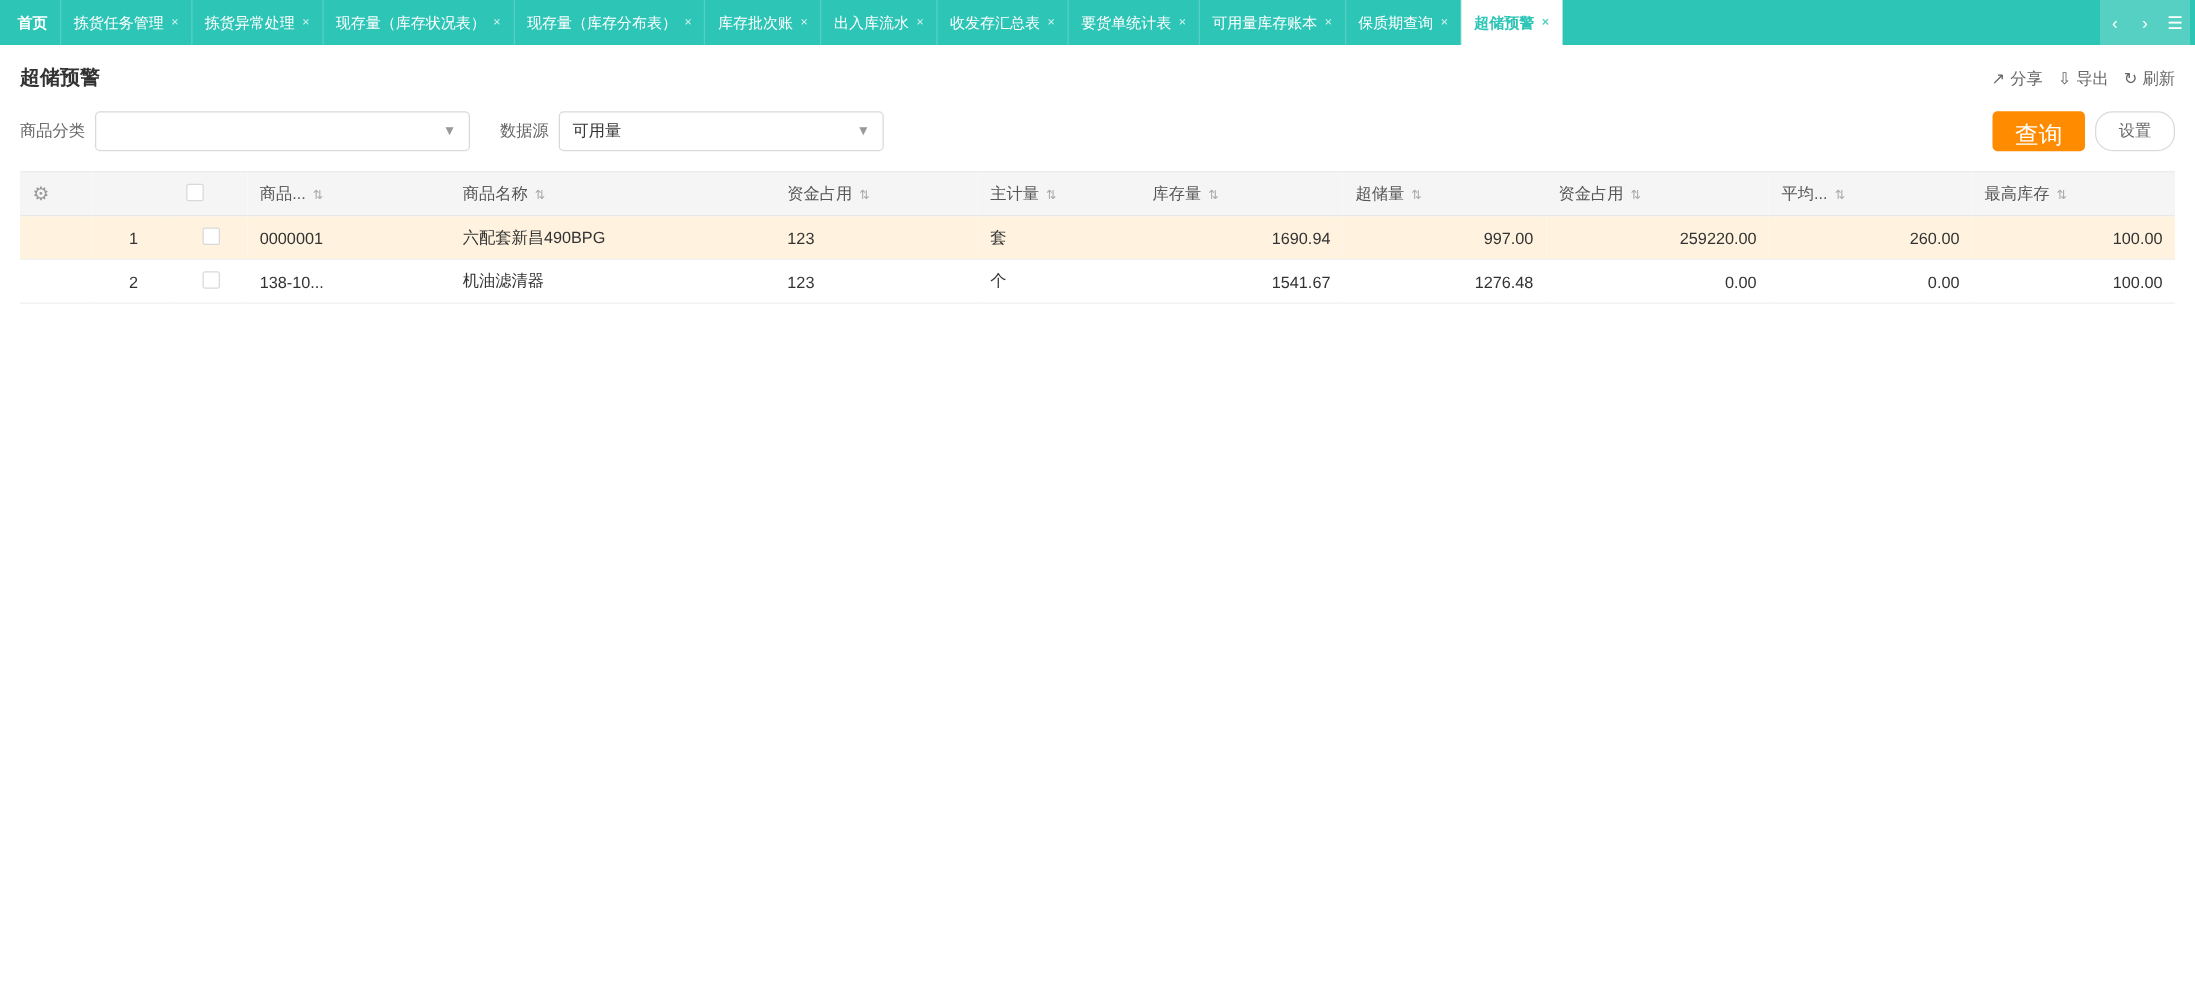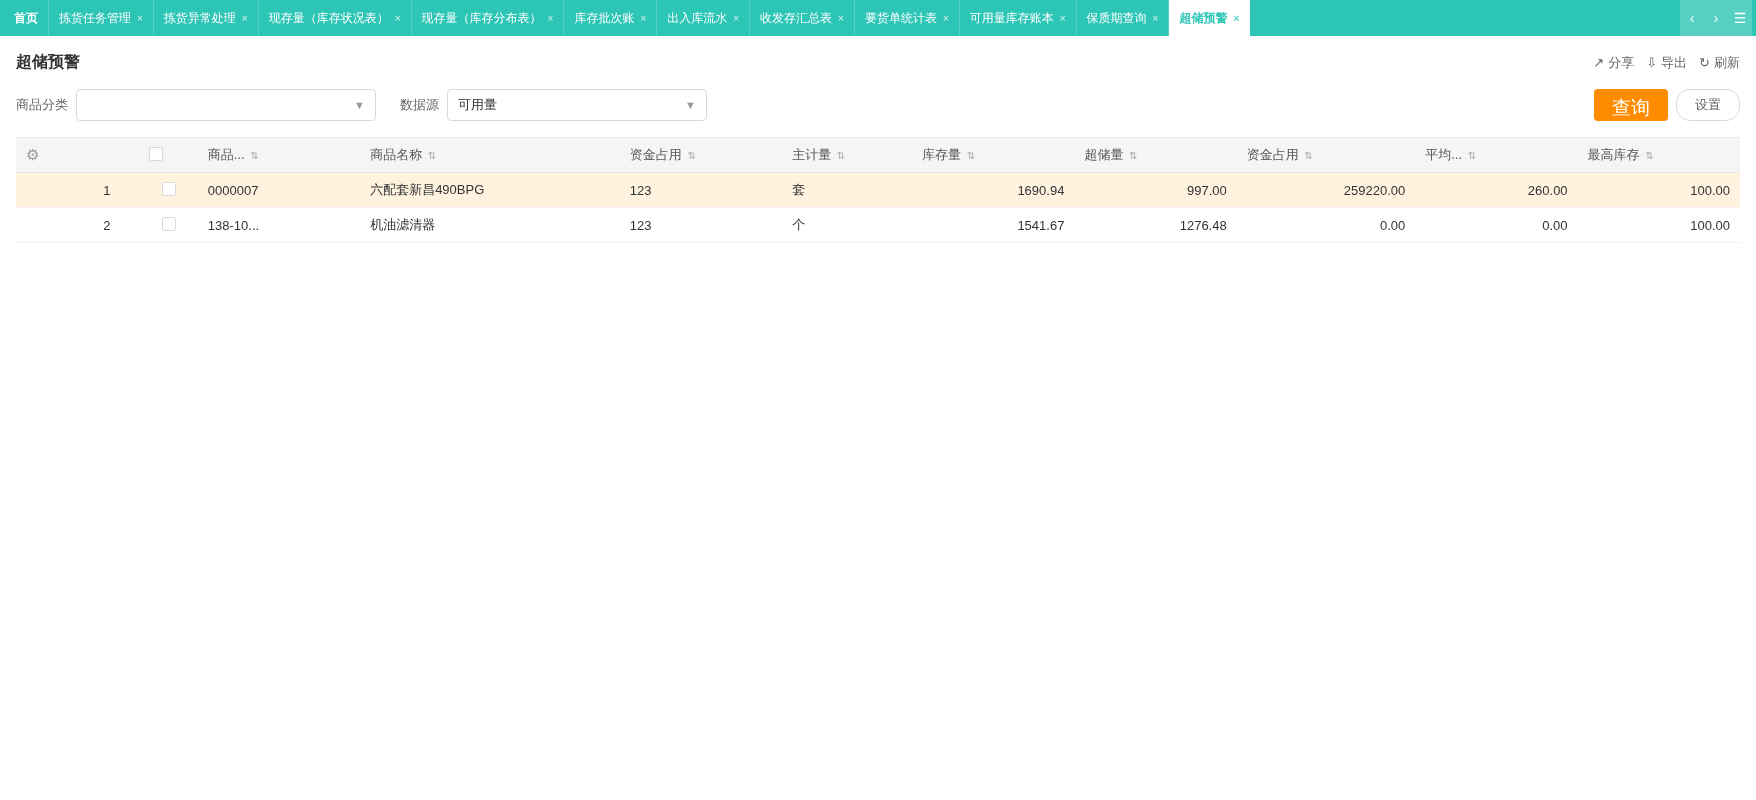--- a/index.html
+++ b/index.html
@@ -349,21 +349,21 @@
           <span>最高库存</span>
           <span class="sort-icon">⇅</span>
         </th>
       </tr>
     </thead>
     <tbody id="table-body">
     <tr class="row-highlighted">
           <td class="gear-cell"></td>
           <td class="col-num">1</td>
           <td class="col-checkbox"><span class="cb"></span></td>
-          <td class="col-code">0000007</td>
+          <td class="col-code">0000001</td>
           <td class="col-name">六配套新昌490BPG</td>
           <td class="col-spec">123</td>
           <td class="col-unit">套</td>
           <td class="col-stock num-cell">1690.94</td>
           <td class="col-over num-cell">997.00</td>
           <td class="col-fund num-cell">259220.00</td>
           <td class="col-avg num-cell">260.00</td>
           <td class="col-max num-cell">100.00</td>
         </tr>
         <tr>

